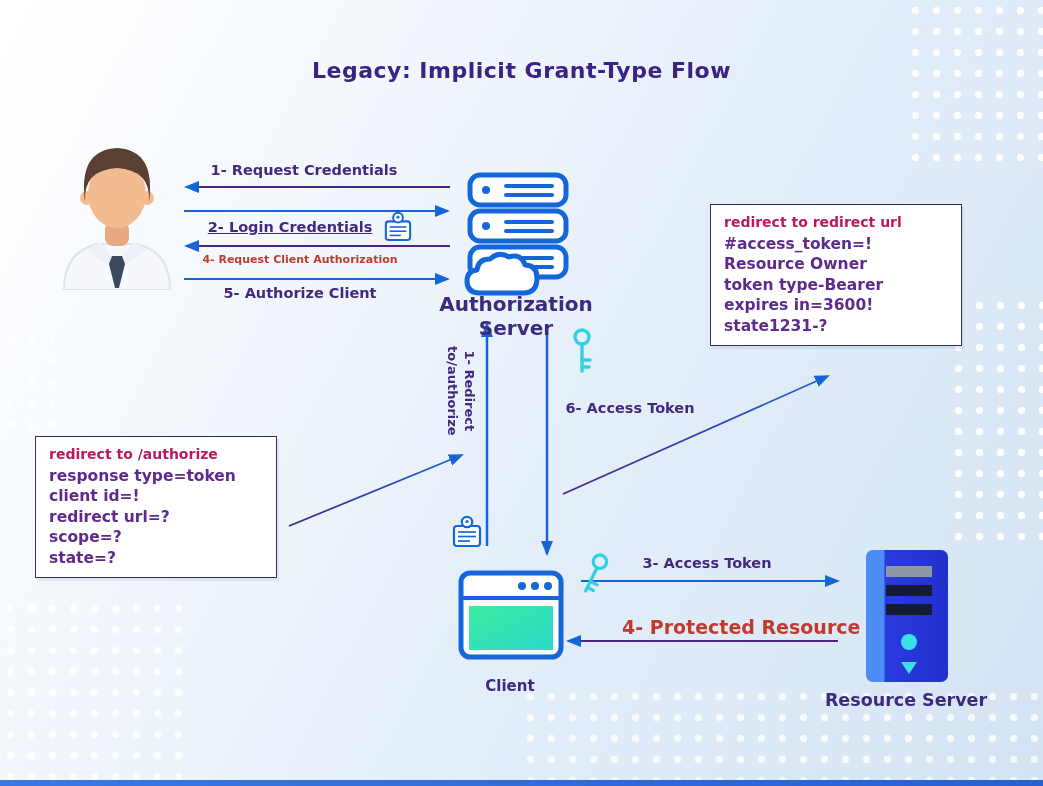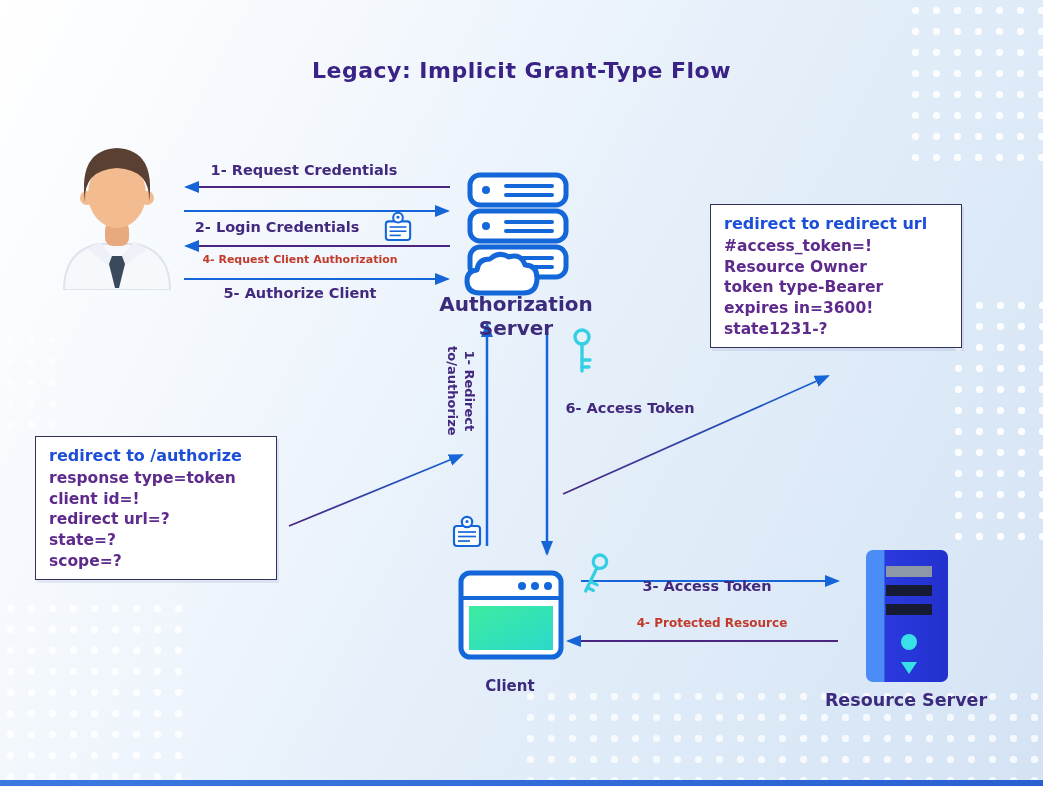--- a/index.html
+++ b/index.html
@@ -44,21 +44,21 @@
   .node-label {
     position: absolute; z-index: 2; text-align: center;
     color: #3c2a7c; font-weight: 600;
   }
   .note {
     position: absolute; z-index: 3; background: #ffffff;
     border: 1.6px solid #31315a; padding: 8px 13px;
     font-size: 15.5px; font-weight: 600; color: #5e2b8d; line-height: 1.33;
     box-shadow: 2px 3px 0 rgba(110,130,175,.14);
   }
-  .note .heading { color: #1d4ed8; margin-bottom: 2px; font-size: 16px; }
+  .note .heading { color: #be185d; margin-bottom: 2px; font-size: 14px; }
 </style>
 </head>
 <body>
 
 <div class="canvas">
 
   <div class="dots d1"></div>
   <div class="dots d2"></div>
   <div class="dots d3"></div>
   <div class="dots d4"></div>
@@ -202,40 +202,40 @@
       <g stroke="#35cfe3" stroke-width="3.4" fill="none" stroke-linecap="round">
         <circle cx="13" cy="10" r="7"></circle>
         <line x1="13" y1="17" x2="13" y2="44"></line>
         <line x1="13" y1="33" x2="21" y2="33"></line>
         <line x1="13" y1="40" x2="20" y2="40"></line>
       </g>
     </svg>
   </div>
 
   <div class="lbl" style="left:204px; top:162px; width:200px;">1- Request Credentials</div>
-  <div class="lbl" style="left:182px; top:219px; width:190px;">2- Login Credentials</div>
+  <div class="lbl" style="left:195px; top:219px; width:190px;text-decoration:underline;">2- Login Credentials</div>
   <div class="lbl red small" style="left:182px; top:253px; width:236px;">4- Request Client Authorization</div>
   <div class="lbl" style="left:210px; top:285px; width:180px;">5- Authorize Client</div>
 
   <div class="vlabel">
     <div>1- Redirect</div>
     <div>to/authorize</div>
   </div>
 
   <div class="lbl" style="left:560px; top:400px; width:140px;">6- Access Token</div>
-  <div class="lbl" style="left:632px; top:578px; width:150px;">3- Access Token</div>
-  <div class="lbl red" style="left:622px; top:616px; width:180px; font-size:12px;">4- Protected Resource</div>
+  <div class="lbl" style="left:632px; top:555px; width:150px;">3- Access Token</div>
+  <div class="lbl red" style="left:622px; top:616px; width:180px; font-size:19px;">4- Protected Resource</div>
 
   <div class="note" style="left:35px; top:436px; width:242px;">
     <div class="heading">redirect to /authorize</div>
     <div>response type=token</div>
     <div>client id=!</div>
     <div>redirect url=?</div>
+    <div>scope=?</div>
     <div>state=?</div>
-    <div>scope=?</div>
   </div>
 
   <div class="note" style="left:710px; top:204px; width:252px;">
     <div class="heading">redirect to redirect url</div>
     <div>#access_token=!</div>
     <div>Resource Owner</div>
     <div>token type-Bearer</div>
     <div>expires in=3600!</div>
     <div>state1231-?</div>
   </div>

